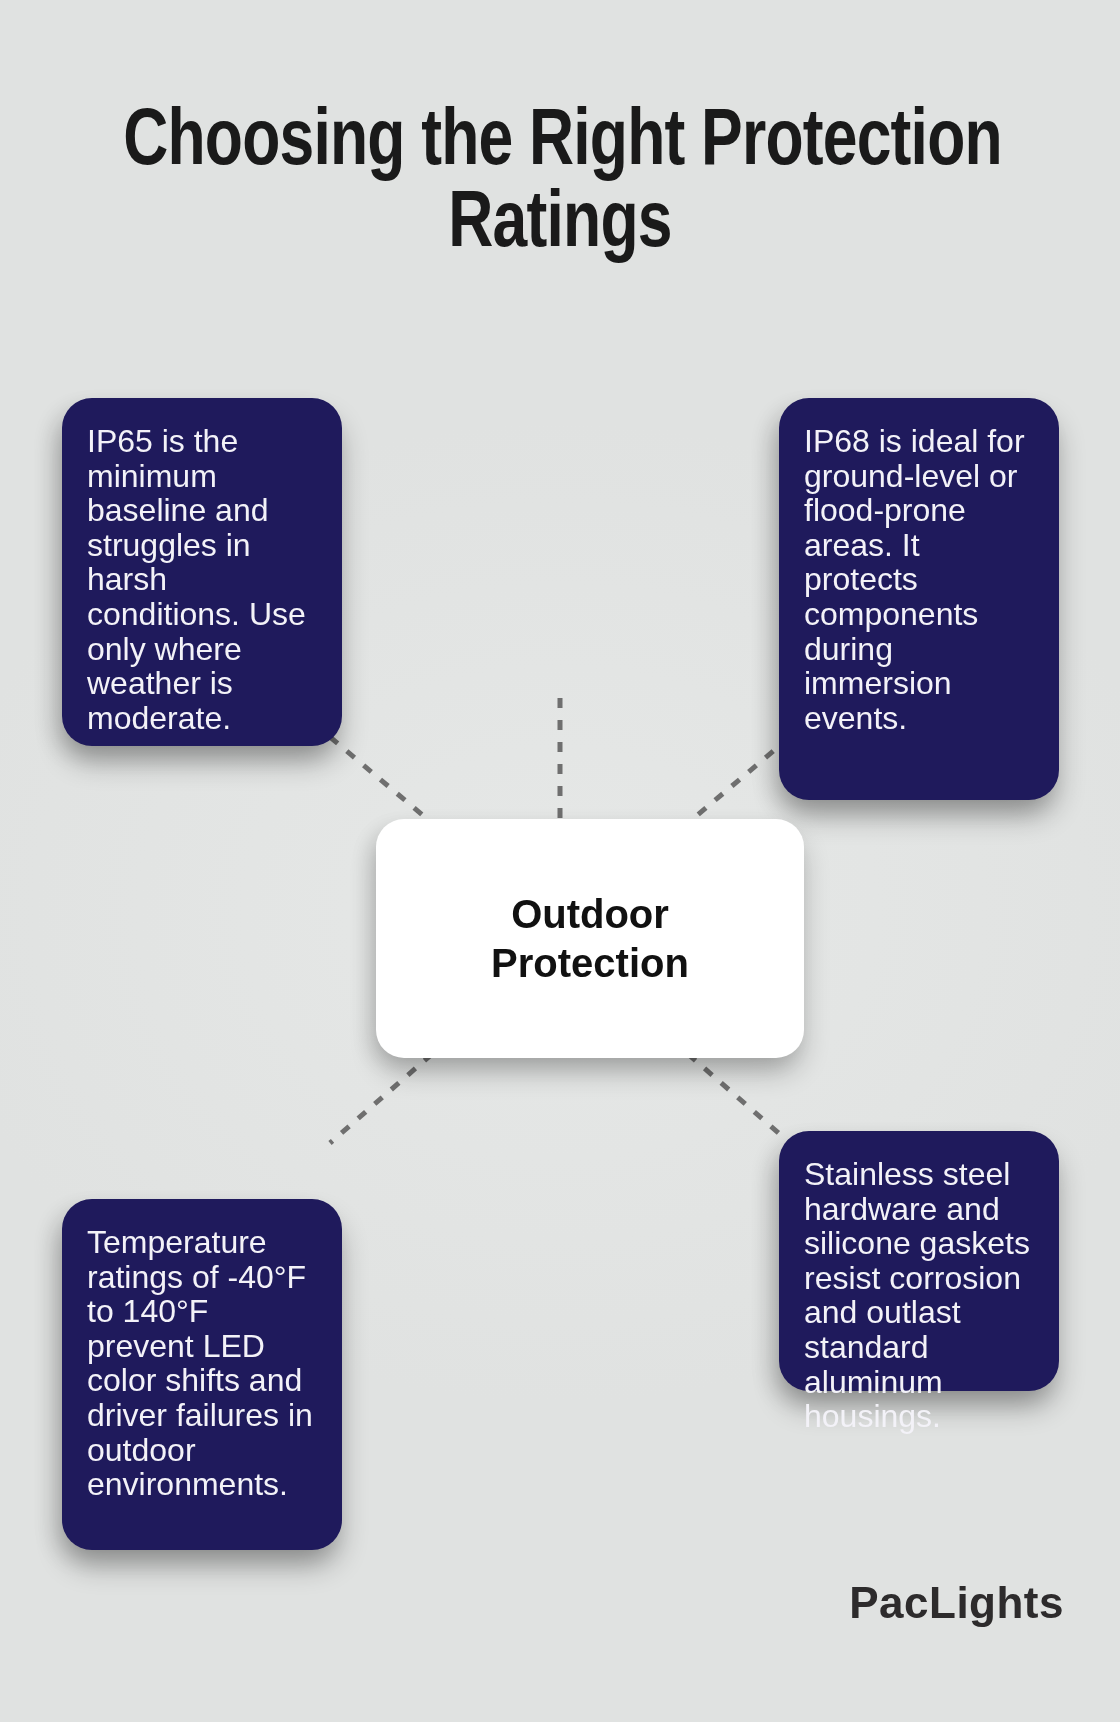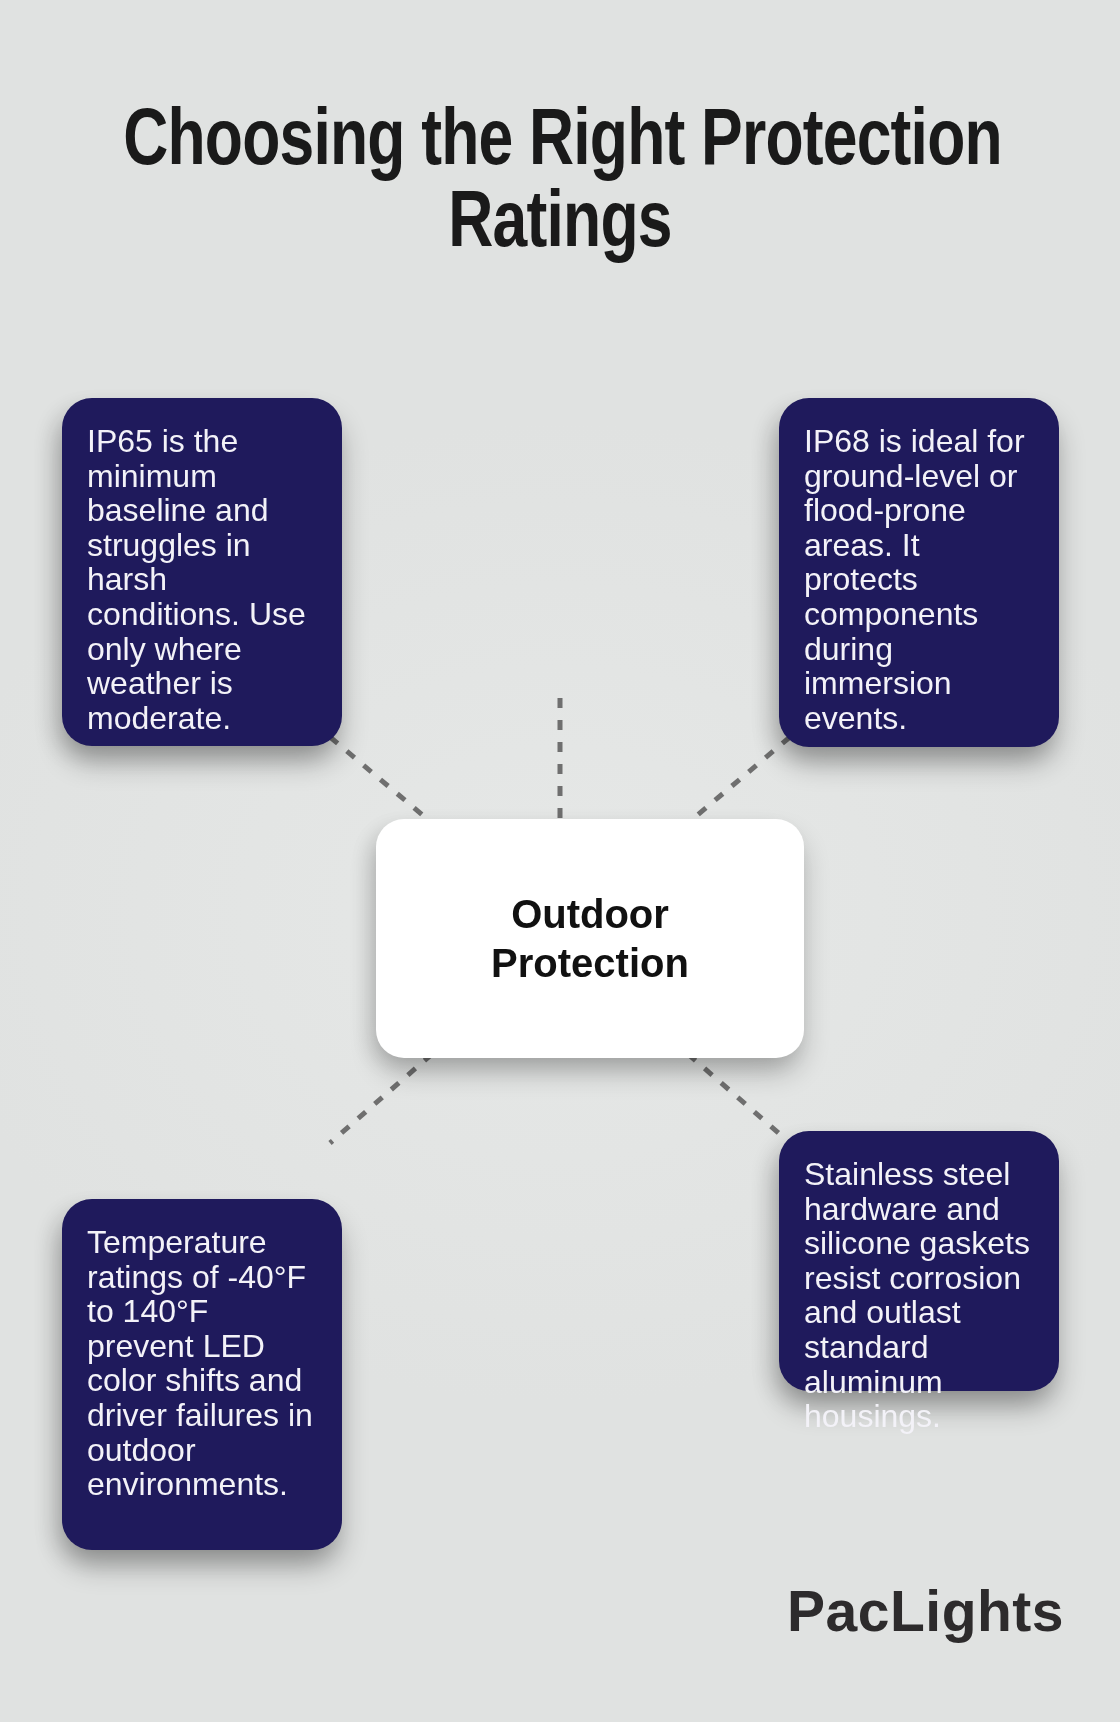--- a/index.html
+++ b/index.html
@@ -45,21 +45,21 @@
     text-align:center;
     color:var(--center-text,#111111);
     font-size:40px;font-weight:700;line-height:1.22;
     padding:0 58px;
     box-shadow:0 16px 28px -2px rgba(0,0,0,.24), -8px 8px 22px -4px rgba(0,0,0,.12);
   }
   .brand-logo{
     position:absolute;z-index:2;
     top:1578px;right:56px;
     color:var(--logo,#2d2b2c);
-    font-size:57px;font-weight:700;letter-spacing:.5px;
+    font-size:44px;font-weight:700;letter-spacing:.5px;
   }
 </style>
 </head>
 <body>
 
 <div class="canvas">
 
   <h1 class="page-title">
     <span class="tline">Choosing the Right Protection</span>
     <span class="tline">Ratings</span>
@@ -71,21 +71,21 @@
     <line x1="790" y1="737" x2="688" y2="823"></line>
     <line x1="432" y1="1054" x2="330" y2="1143"></line>
     <line x1="688" y1="1054" x2="790" y2="1143"></line>
   </svg>
 
   <div class="info-card" style="left:62px;top:398px;height:348px">
     <p>IP65 is the minimum baseline and struggles in harsh conditions. Use only where weather is moderate.</p>
   </div>
 
 
-  <div class="info-card" style="left:779px;top:398px;height:349px">
+  <div class="info-card" style="left:779px;top:398px;height:402px">
     <p>IP68 is ideal for ground-level or flood-prone areas. It protects components during immersion events.</p>
   </div>
 
   <div class="center-node">
     <span>Outdoor Protection</span>
   </div>
 
   <div class="info-card" style="left:62px;top:1199px;height:351px">
     <p>Temperature ratings of -40°F to 140°F prevent LED color shifts and driver failures in outdoor environments.</p>
   </div>

